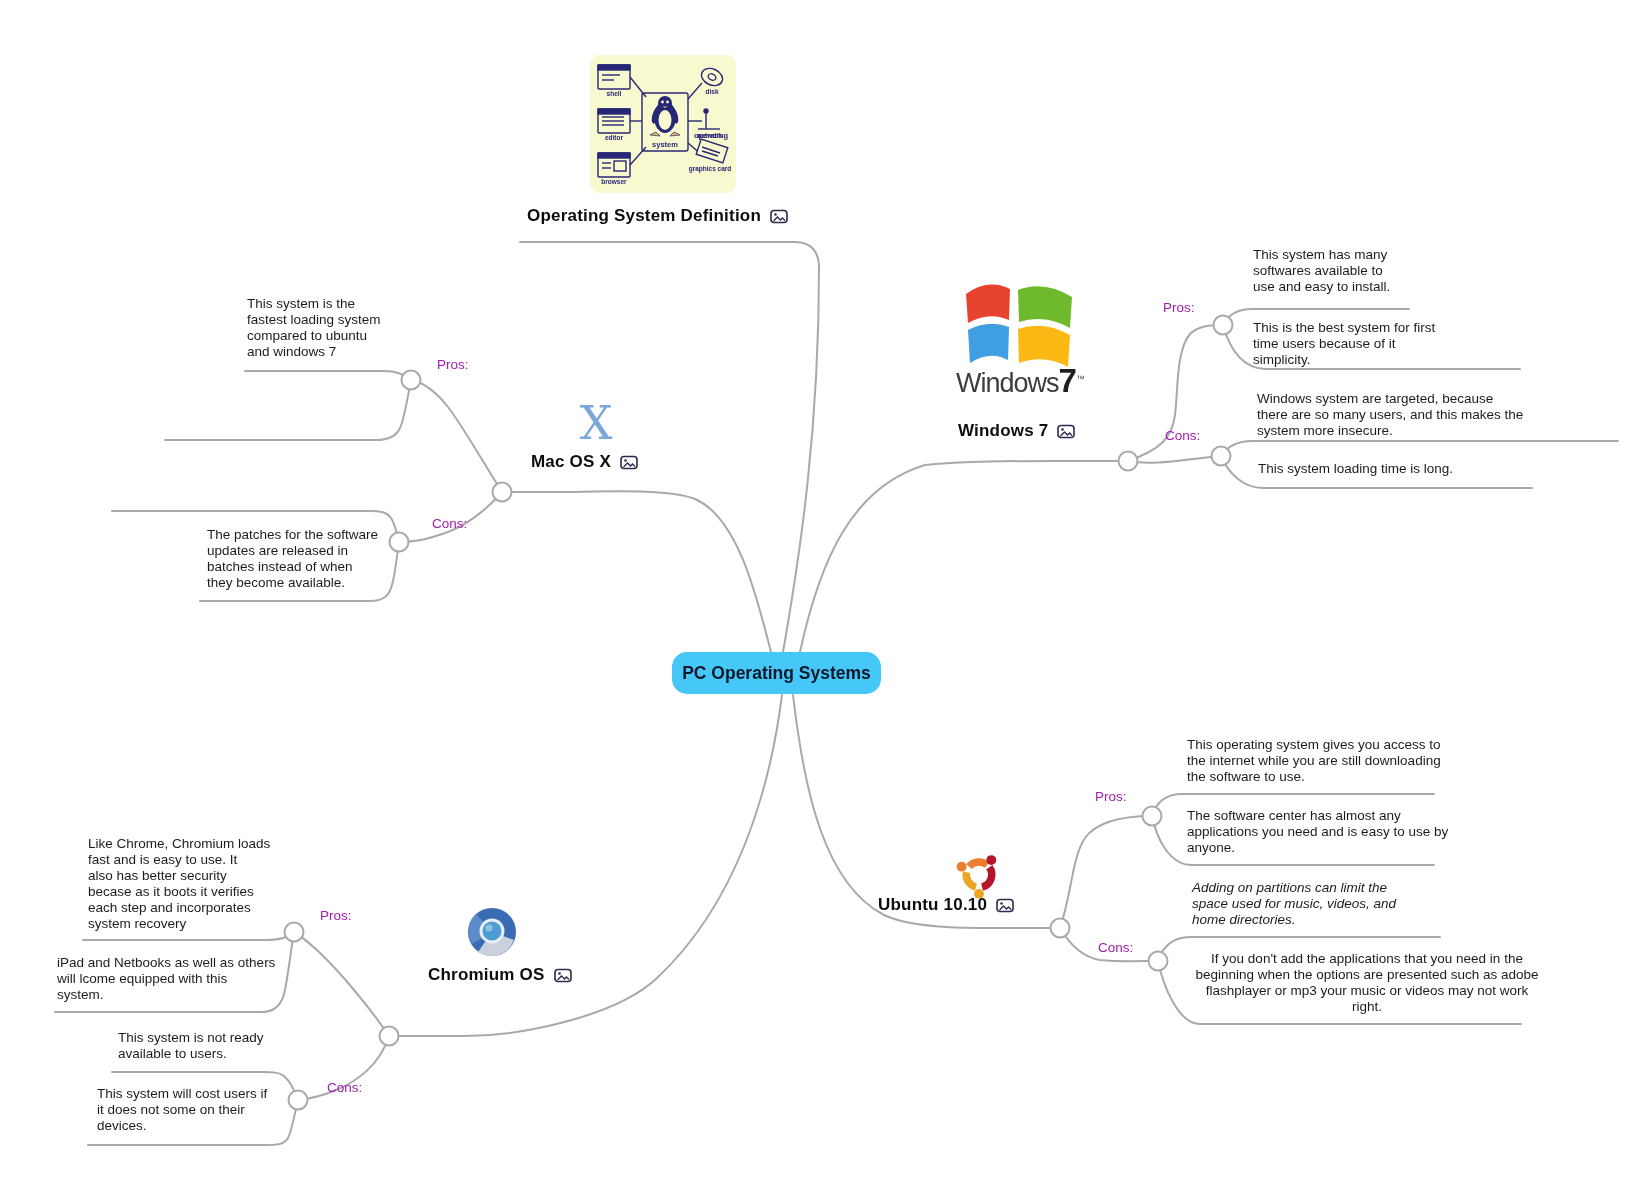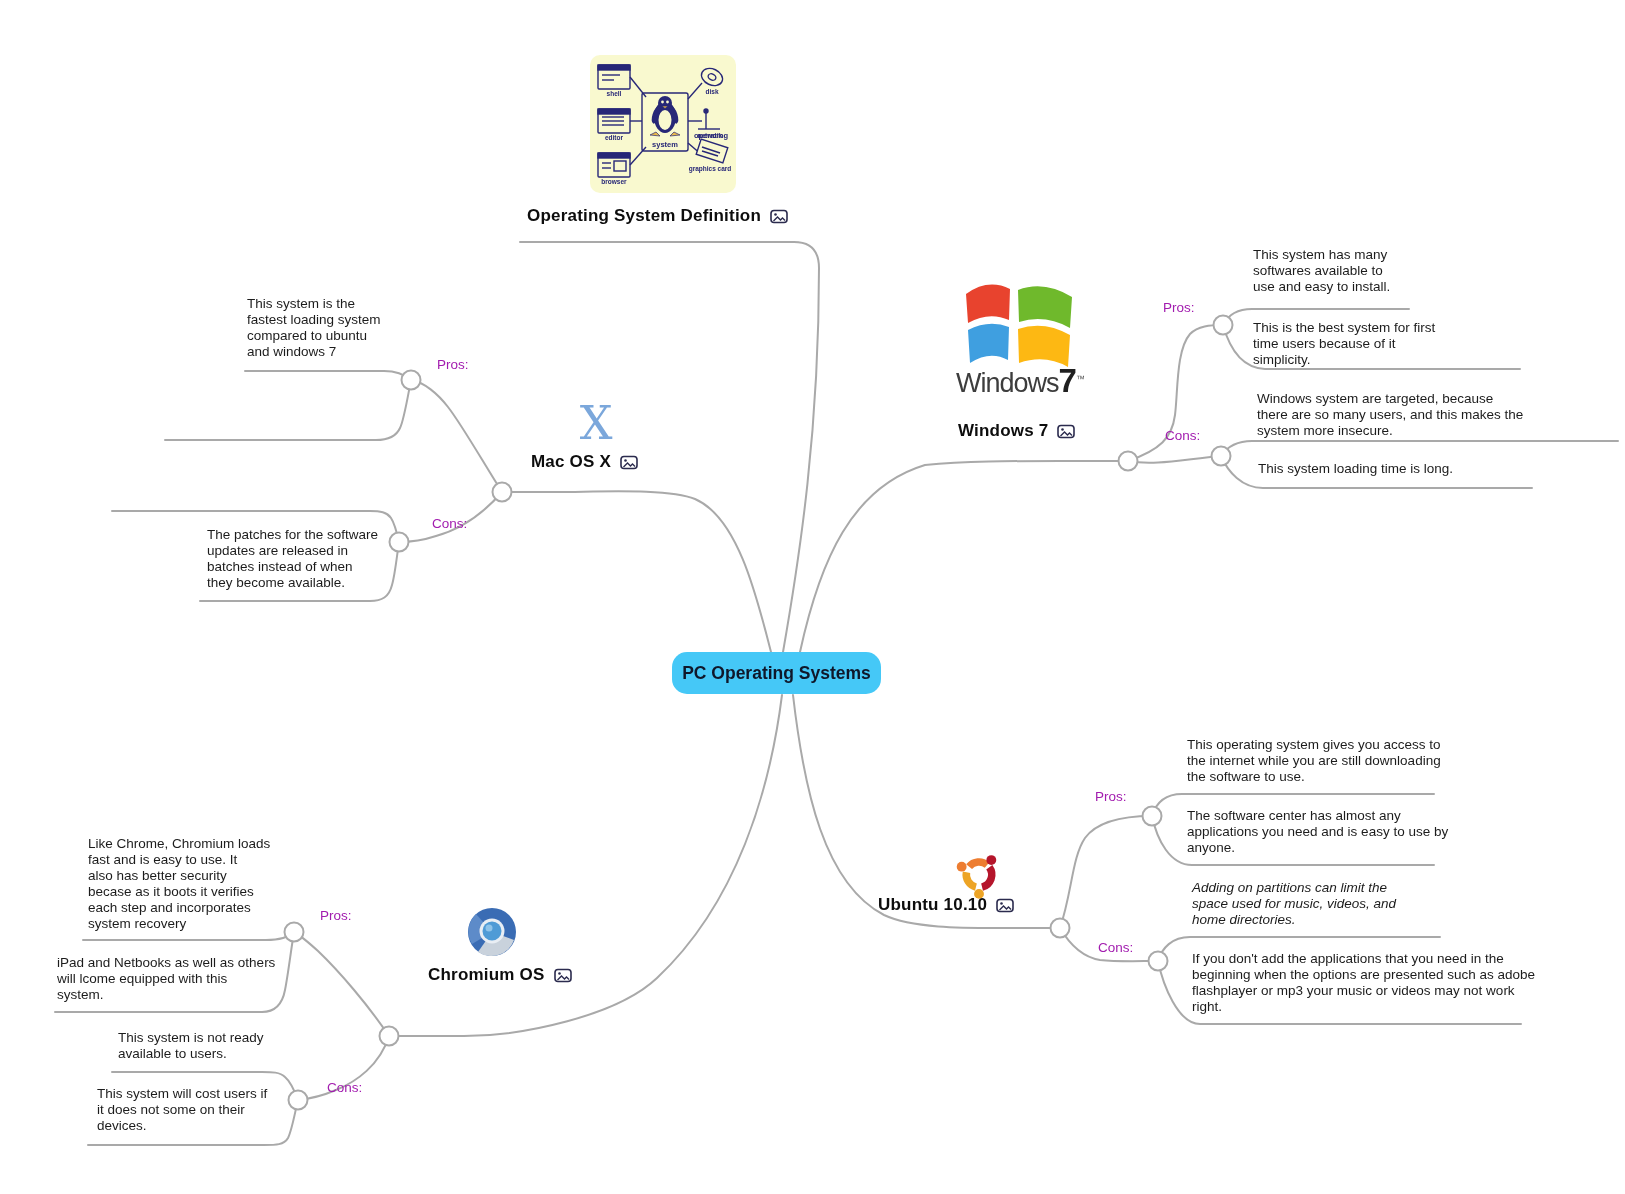--- a/index.html
+++ b/index.html
@@ -229,21 +229,21 @@
 <div class="pc-label" style="left:1098px;top:940px;">Cons:</div>
 <div class="note" style="left:1187px;top:737px;width:280px;">This operating system gives you access to
 the internet while you are still downloading
 the software to use.</div>
 <div class="note" style="left:1187px;top:808px;width:280px;">The software center has almost any
 applications you need and is easy to use by
 anyone.</div>
 <div class="note" style="left:1192px;top:880px;width:230px;font-style:italic;">Adding on partitions can limit the
  space used for music, videos, and
 home directories.</div>
-<div class="note" style="left:1192px;top:951px;width:350px;">If you don't add the applications that you need in the
+<div class="note" style="left:1192px;top:951px;width:350px;text-align:center;">If you don't add the applications that you need in the
 beginning when the options are presented such as adobe
 flashplayer or mp3 your music or videos may not work
 right.</div>
 
 <svg class="abs" style="left:466px;top:906px;" width="52" height="52" viewBox="0 0 52 52">
   <circle cx="26" cy="26" r="24" fill="#3a6cb4"></circle>
   <path d="M 26 26 L 48 34 A 24 24 0 0 1 12 46 Z" fill="#c9d2dc"></path>
   <path d="M 26 26 L 10 8 A 24 24 0 0 0 6 38 Z" fill="#5d8bc9"></path>
   <circle cx="26" cy="25" r="12.5" fill="#e9eef4"></circle>
   <circle cx="26" cy="25" r="9.5" fill="#4f9bd6"></circle>

